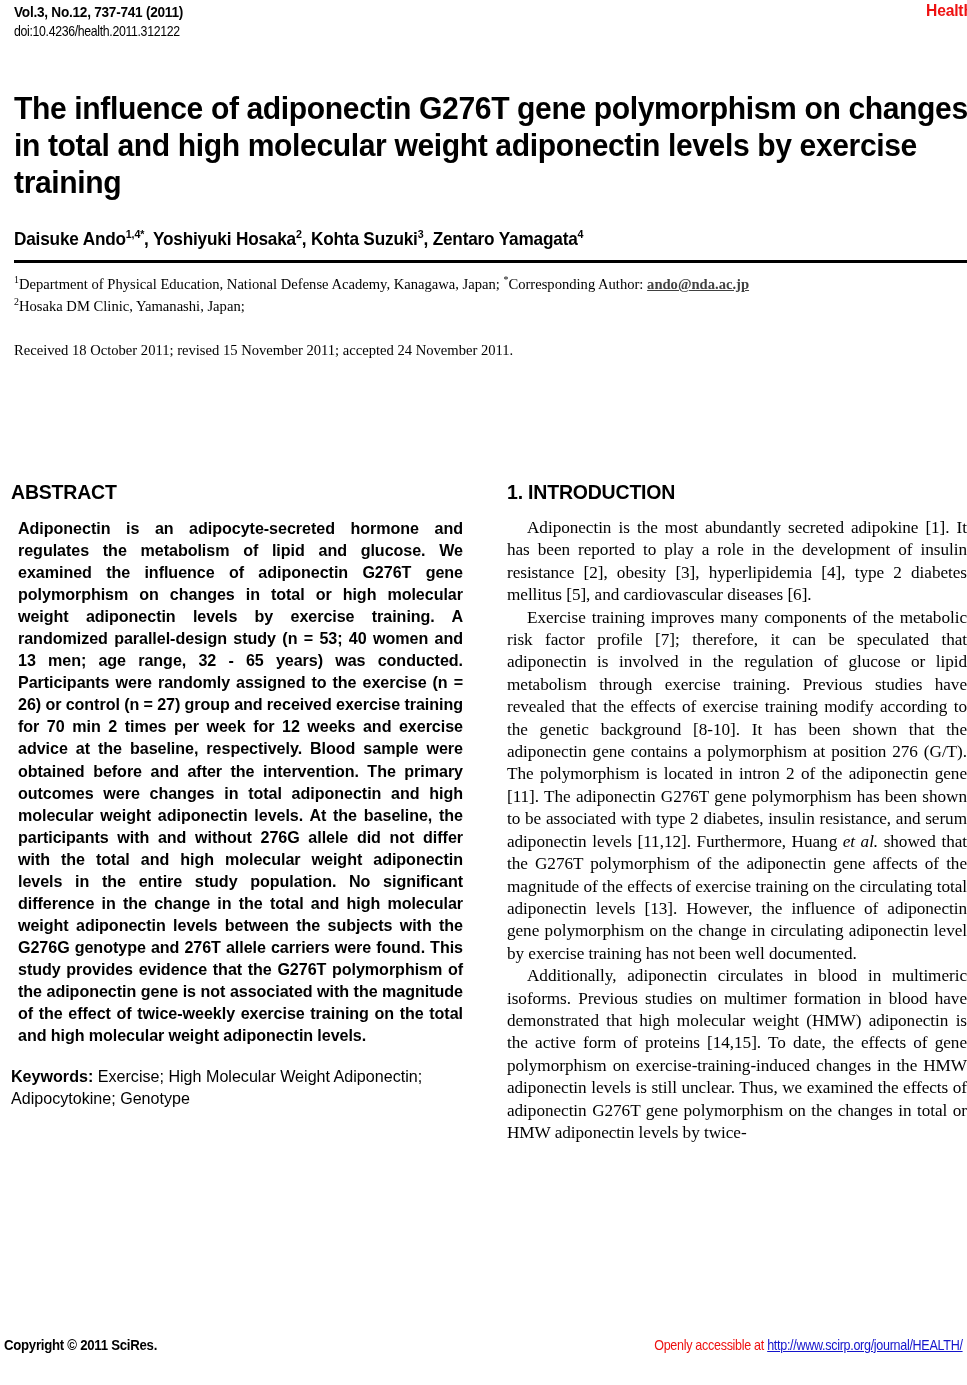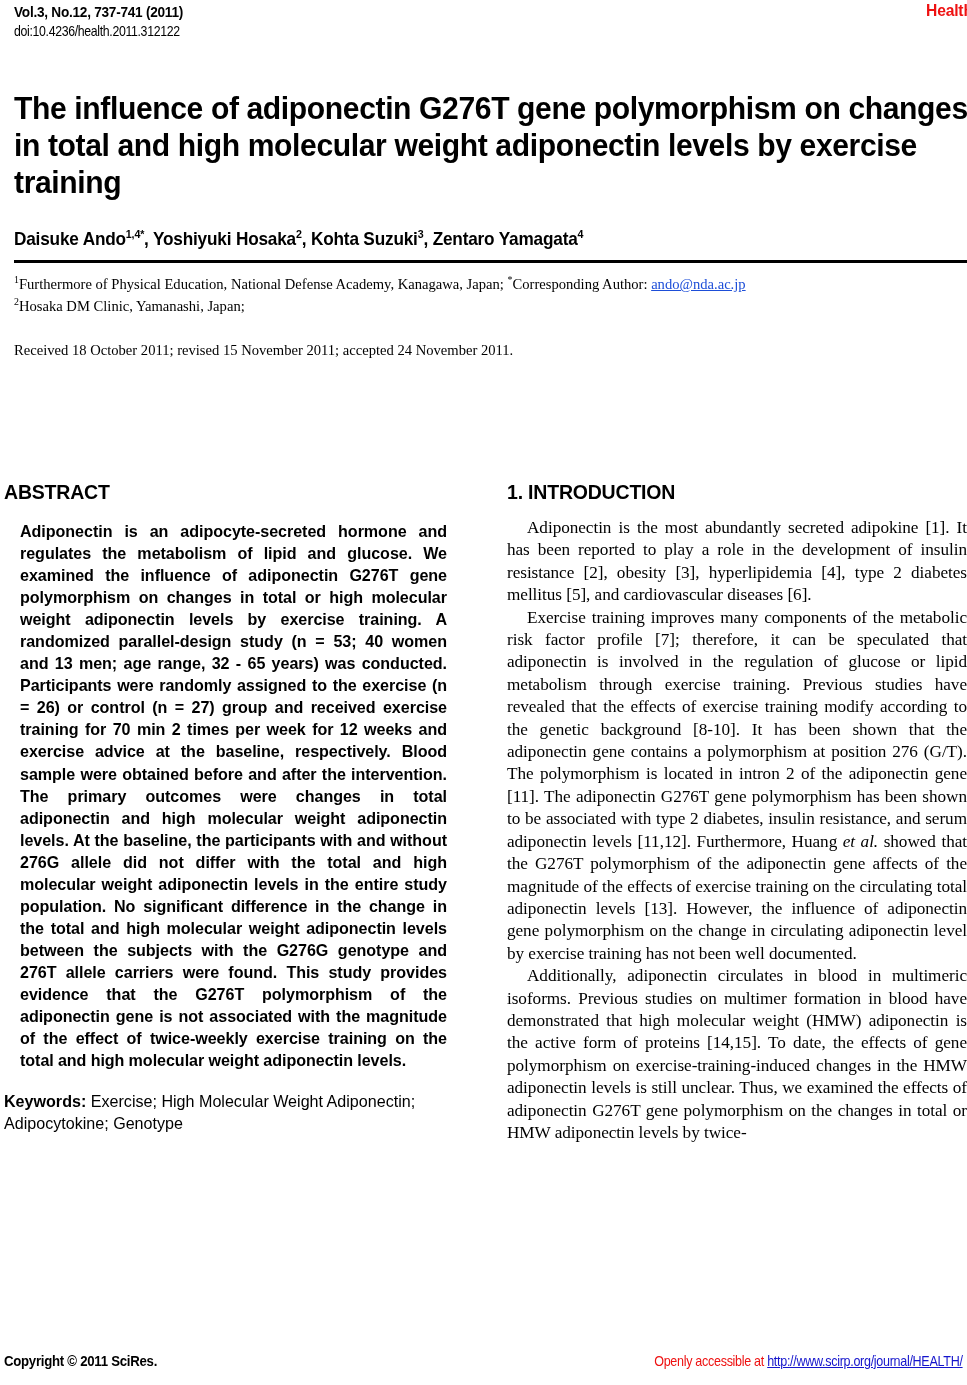--- a/index.html
+++ b/index.html
@@ -116,41 +116,42 @@
   .affils {
     margin-top: 6px;
     font-family: "Liberation Serif", "DejaVu Serif", serif;
     font-size: 14.6px;
     line-height: 18.4px;
     text-align: justify;
   }
   .affils p { margin: 0; }
   .affils sup { font-size: 0.68em; vertical-align: super; }
   a.link {
-    color: #1d4ed8;
+    color: #404040;
     text-decoration: underline;
+    font-weight: bold;
   }
   .received {
     margin-top: 25px;
     font-family: Liberation Serif, serif;
     font-size: 14.6px;
     line-height: 18.4px;
   }
 
   
   .columns {
     position: absolute;
     left: 4px;
     top: 481px;
     width: 963px;
     height: 840px;
   }
   .col-left {
     position: absolute;
-    left: 0;
+    left: 7px;
     top: 0;
     width: 459px;
   }
   .col-right {
     position: absolute;
     left: 503px;
     top: 0;
     width: 460px;
   }
 
@@ -165,21 +166,21 @@
 
   .abstract-body {
     font-family: "Liberation Sans", "DejaVu Sans", sans-serif;
     font-weight: bold;
     font-size: 16.1px;
     line-height: 22.05px;
     text-align: justify;
     letter-spacing: -0.05px;
     word-spacing: -0.2px;
   }
-  .abstract-body p { margin: 16px; }
+  .abstract-body p { margin: 7px; }
 
   .keywords {
     margin-top: 20px;
     font-family: "Liberation Sans", "DejaVu Sans", sans-serif;
     font-size: 16.1px;
     line-height: 21.5px;
     text-align: left;
   }
   .keywords .kw-label { font-weight: bold; margin-top: 46px; }
 
@@ -193,21 +194,21 @@
   .body-text p {
     margin: 0;
     text-indent: 20px;
   }
   .body-text i { font-style: italic; }
 
   
   .footer {
     position: absolute;
     left: 4px;
-    bottom: 14px;
+    bottom: 30px;
     width: 959px;
     height: 20px;
   }
   .footer-left {
     position: absolute;
     left: 0;
     top: 0;
     font-family: "Liberation Sans", "DejaVu Sans", sans-serif;
     font-weight: bold;
     font-size: 15px;
@@ -250,21 +251,21 @@
     <div class="title">The influence of adiponectin G276T gene polymorphism on changes in total and high molecular weight adiponectin levels by exercise training</div>
 
     <div class="authors">
       <span id="authors-slot"><span>Daisuke Ando</span><sup>1,4*</sup>, <span>Yoshiyuki Hosaka</span><sup>2</sup>, <span>Kohta Suzuki</span><sup>3</sup>, <span>Zentaro Yamagata</span><sup>4</sup></span>
     </div>
 
     <hr class="rule">
 
     <div class="affils">
       <p>
-        <sup>1</sup><span>Furthermore of Physical Education, National Defense Academy, Kanagawa, Japan; </span><sup>*</sup><span>Corresponding Author: </span><a class="link" href="#">ando@nda.ac.jp</a>
+        <sup>1</sup><span>Department of Physical Education, National Defense Academy, Kanagawa, Japan; </span><sup>*</sup><span>Corresponding Author: </span><a class="link" href="#">ando@nda.ac.jp</a>
       </p>
       <p>
         <sup>2</sup><span>Hosaka DM Clinic, Yamanashi, Japan;</span>
       </p>
     </div>
 
     <div class="received">Received 18 October 2011; revised 15 November 2011; accepted 24 November 2011.</div>
   </div>
 
   <div class="columns">

